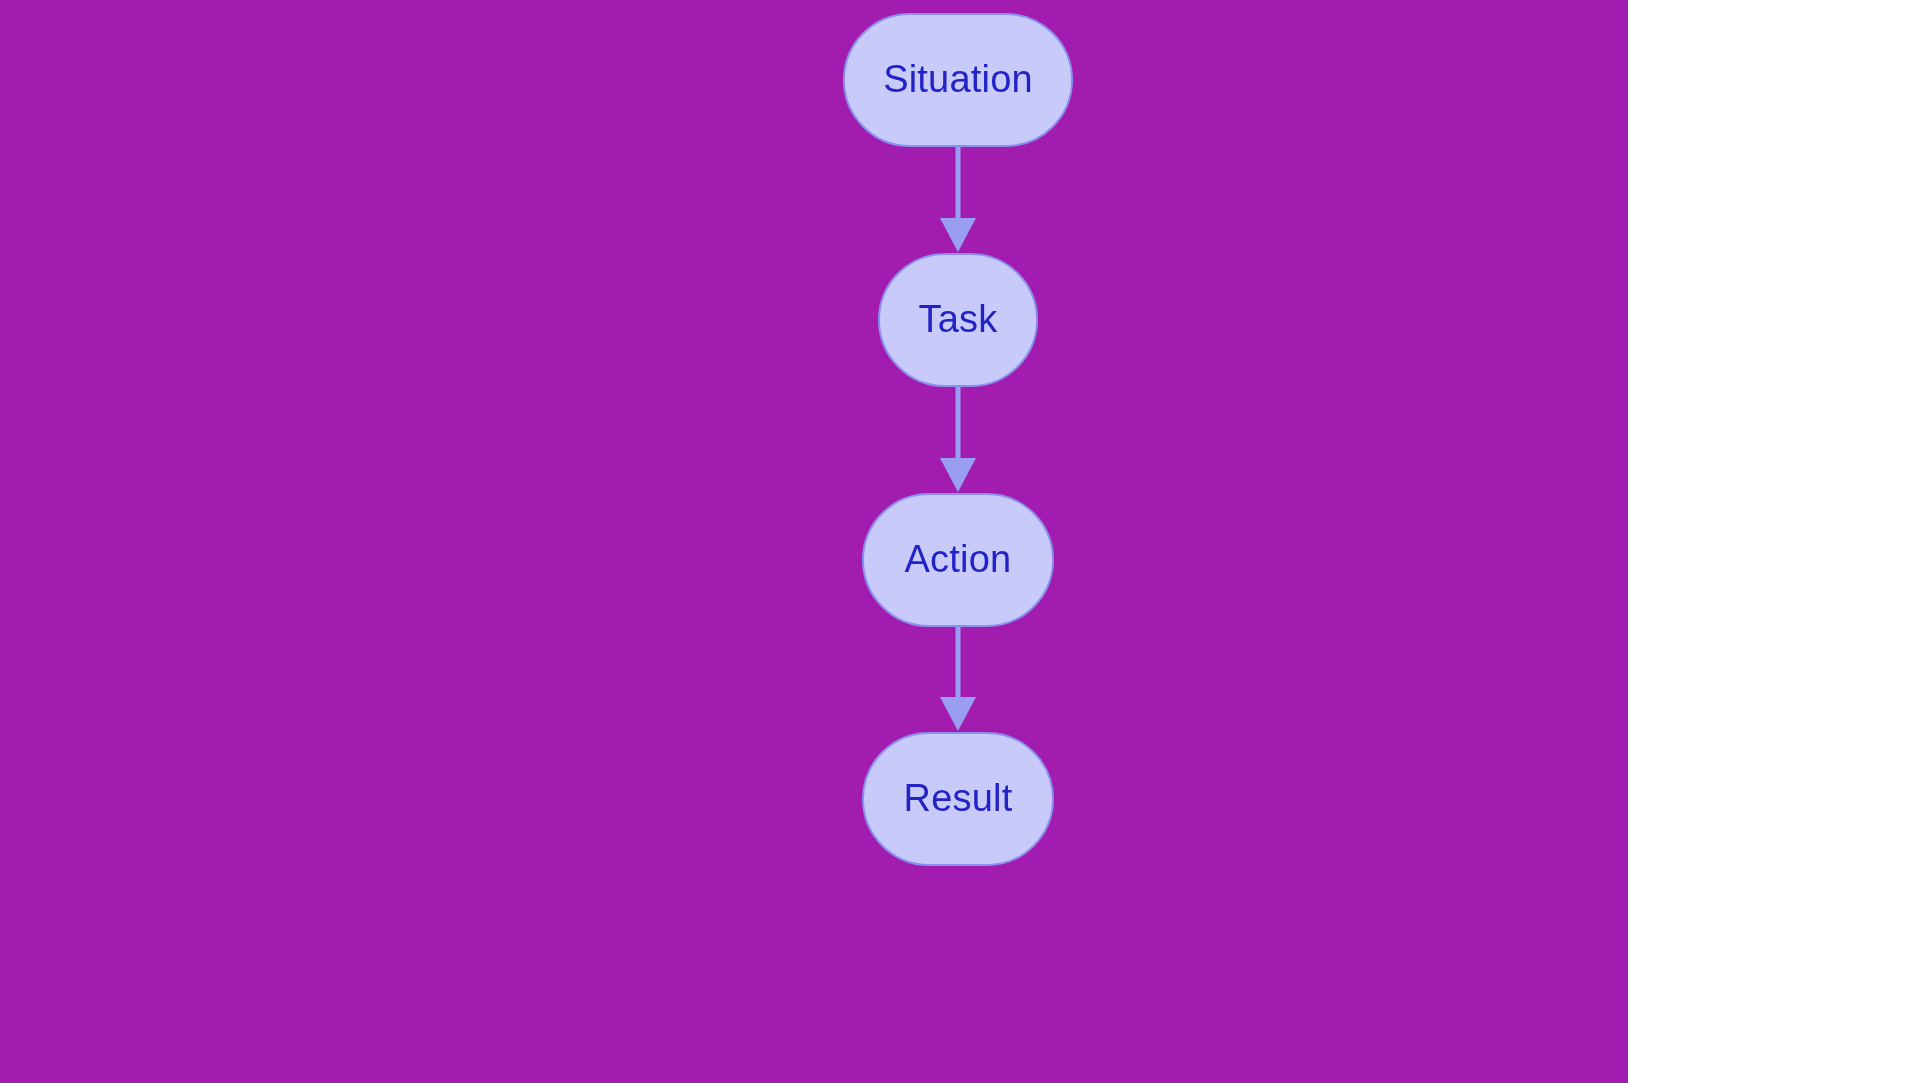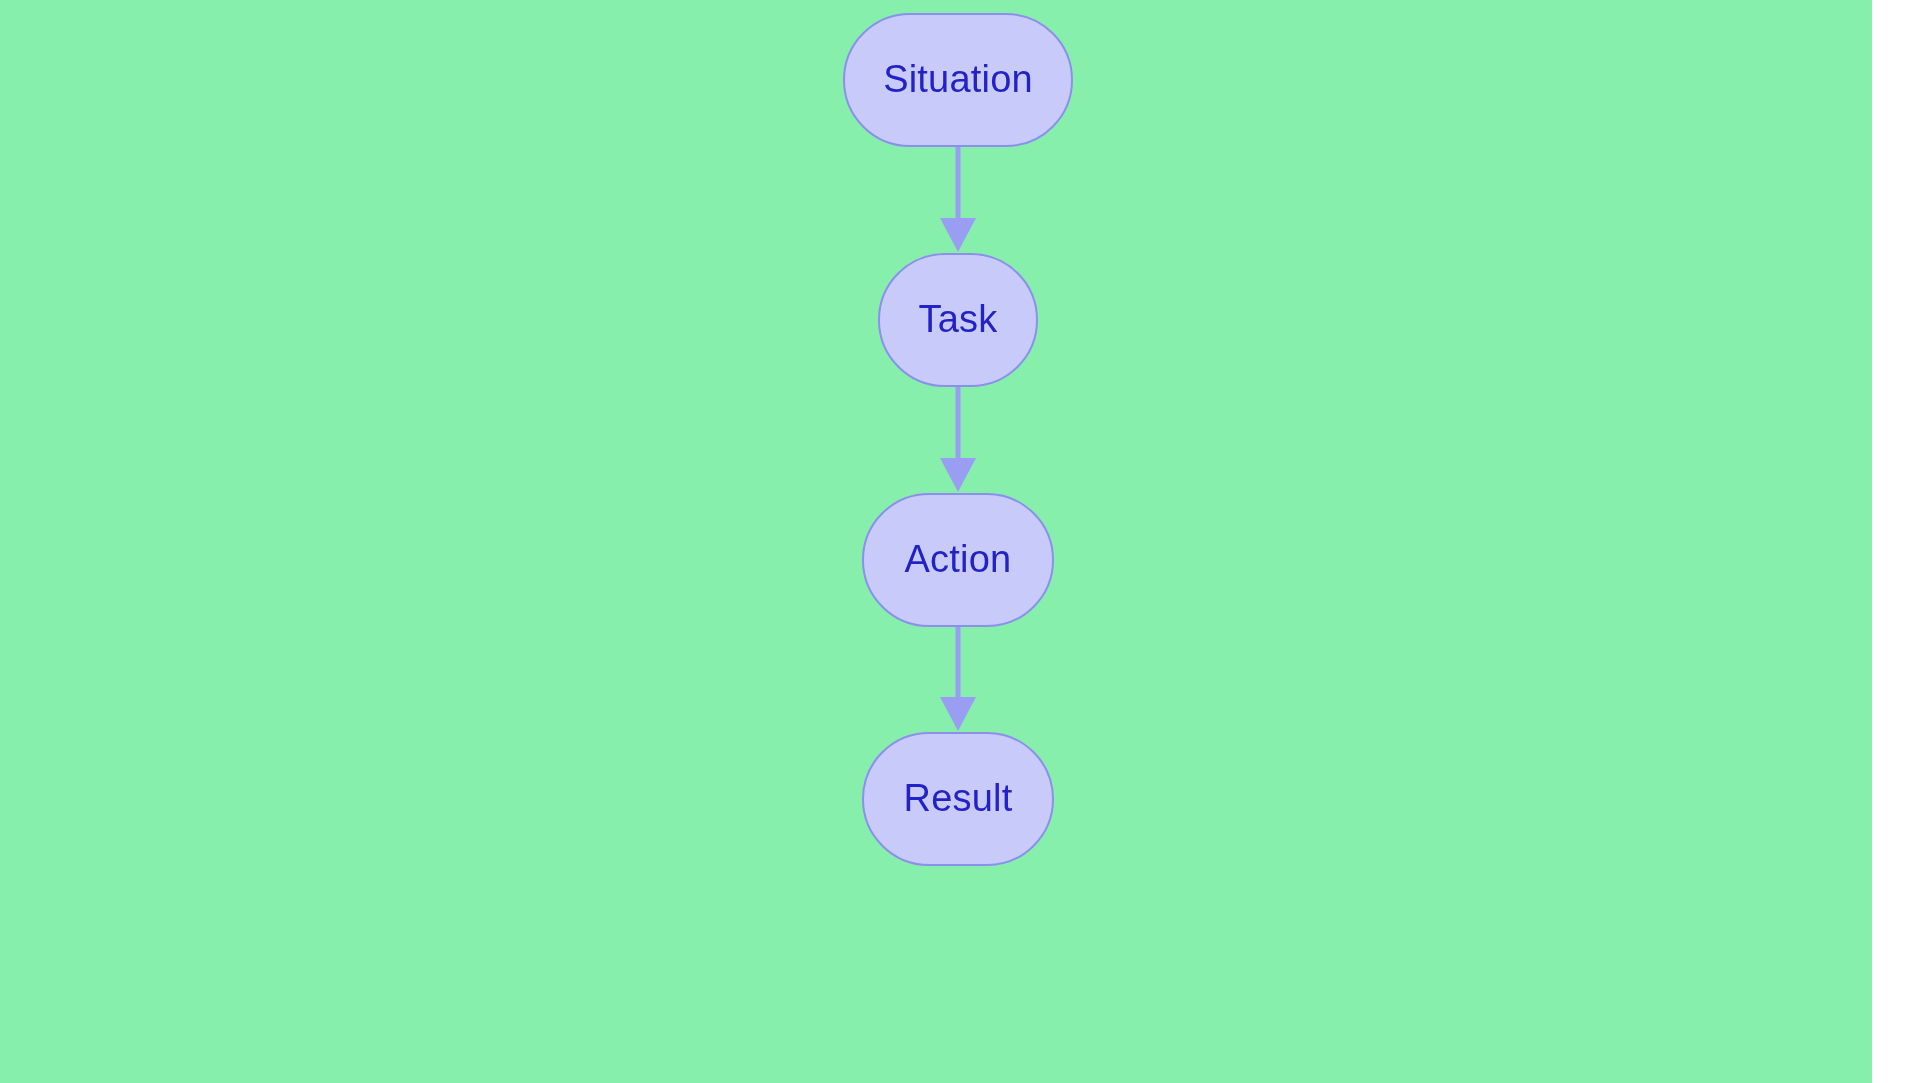--- a/index.html
+++ b/index.html
@@ -9,23 +9,23 @@
   }
   body {
     width: 1920px;
     height: 1083px;
     overflow: hidden;
     font-family: "Liberation Sans", "DejaVu Sans", sans-serif;
   }
 
   #diagram-canvas {
     position: relative;
-    width: 1872px;
+    width: 1628px;
     height: 1083px;
-    background: #86efac;
+    background: #a21caf;
   }
 
   #flow-svg {
     position: absolute;
     top: 0;
     left: 0;
     width: 1920px;
     height: 1083px;
     display: block;
   }

